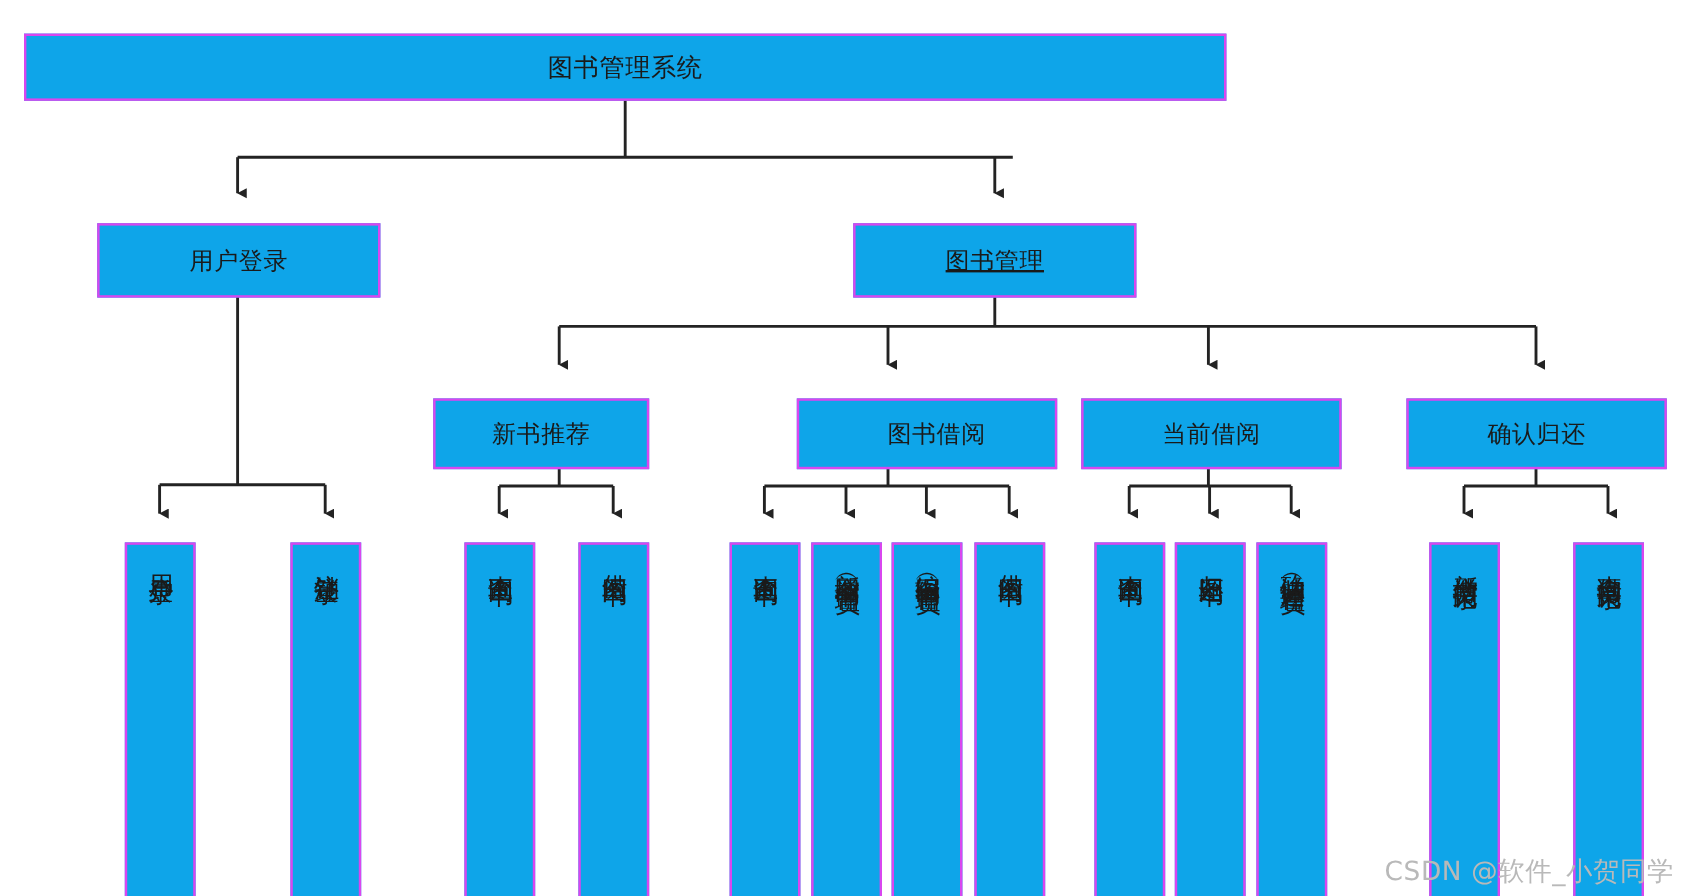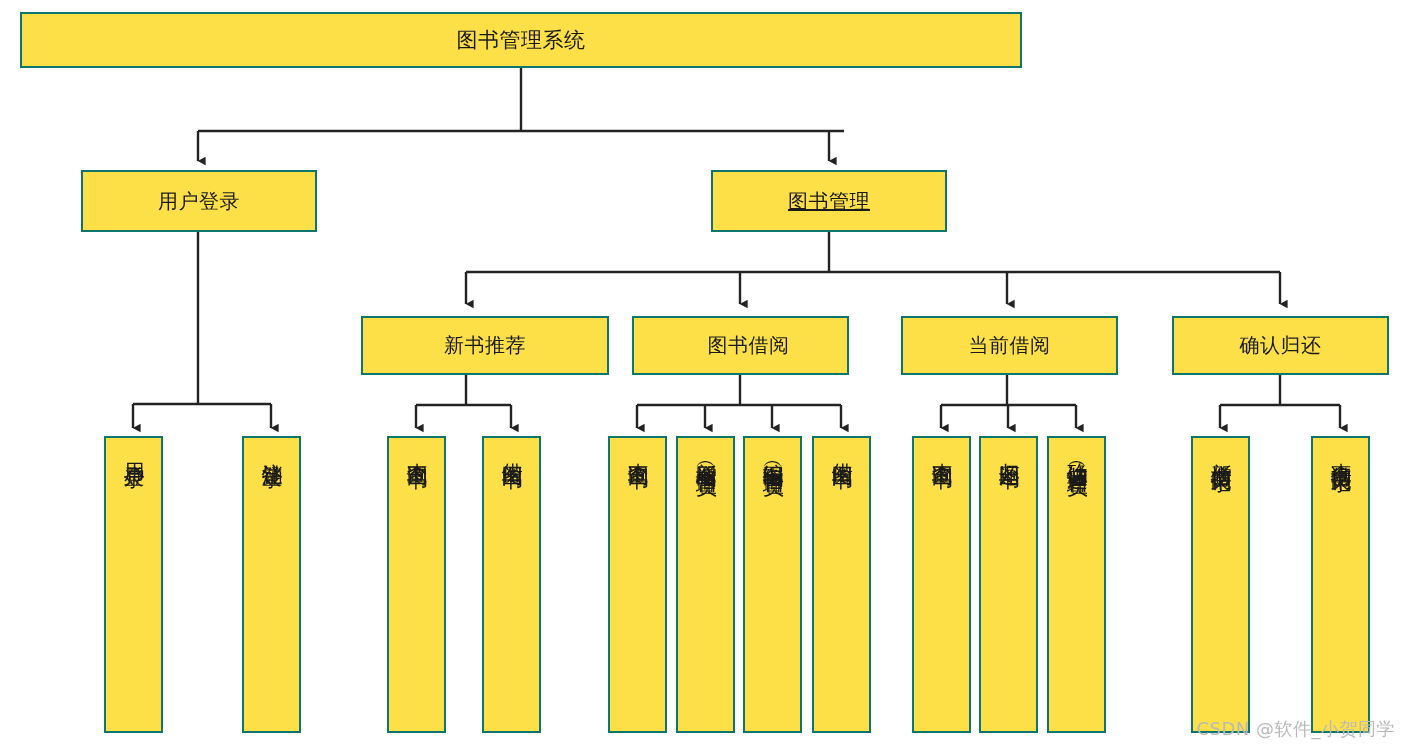--- a/index.html
+++ b/index.html
@@ -19,26 +19,27 @@
     position: absolute;
     left: 0;
     top: 0;
     width: 1405px;
     height: 747px;
     pointer-events: none;
   }
   .node {
     position: absolute;
     box-sizing: border-box;
-    background: #fde047;
-    border: 2px solid #0f766e;
+    background: #0ea5e9;
+    border: 2px solid #d946ef;
     display: flex;
     align-items: center;
     justify-content: center;
     color: #1a1a1a;
+    margin-top: 16px;
   }
   .node .lbl {
     display: block;
     text-align: center;
     letter-spacing: 0.5px;
   }
   
   .n-root { font-size: 21px; }
   
   .n-h { font-size: 20px; }
@@ -52,21 +53,21 @@
     text-orientation: upright;
     font-size: 21px;
     line-height: 1.02;
     letter-spacing: 2px;
     white-space: nowrap;
   }
   .watermark {
     position: absolute;
     right: 10px;
     bottom: 6px;
-    font-size: 18px;
+    font-size: 22px;
     color: #b9b9b9;
     letter-spacing: 0.5px;
     white-space: nowrap;
     user-select: none;
   }
 </style>
 </head>
 <body>
 
 <div id="canvas">
@@ -125,24 +126,24 @@
     <span class="lbl">图书管理系统</span>
   </div>
 
   <div class="node n-h" style="left:81px; top:170px; width:236px; height:62px;">
     <span class="lbl">用户登录</span>
   </div>
   <div class="node n-h" style="left:711px; top:170px; width:236px; height:62px;text-decoration:underline;">
     <span class="lbl">图书管理</span>
   </div>
 
-  <div class="node n-h" style="left:361px; top:316px; width:248px; height:59px;">
+  <div class="node n-h" style="left:361px; top:316px; width:180px; height:59px;">
     <span class="lbl">新书推荐</span>
   </div>
-  <div class="node n-h" style="left:632px; top:316px; width:217px; height:59px;padding-left:16px;">
+  <div class="node n-h" style="left:664px; top:316px; width:217px; height:59px;padding-left:16px;">
     <span class="lbl">图书借阅</span>
   </div>
   <div class="node n-h" style="left:901px; top:316px; width:217px; height:59px;justify-content:center;">
     <span class="lbl">当前借阅</span>
   </div>
   <div class="node n-h" style="left:1172px; top:316px; width:217px; height:59px;">
     <span class="lbl">确认归还</span>
   </div>
 
   <div class="node n-v" style="left:104px; top:436px; width:59px; height:297px;">

